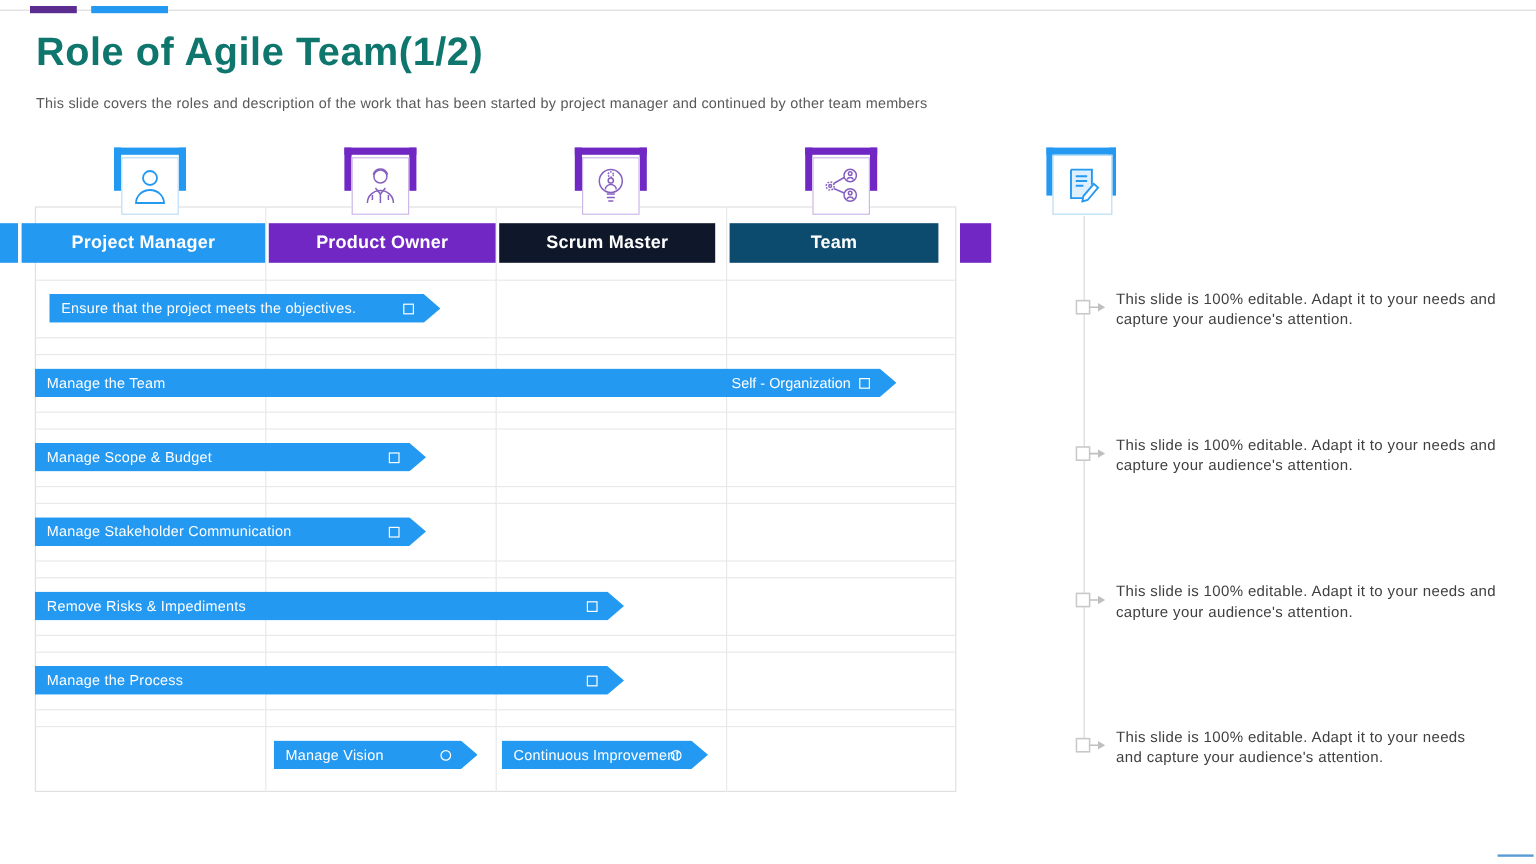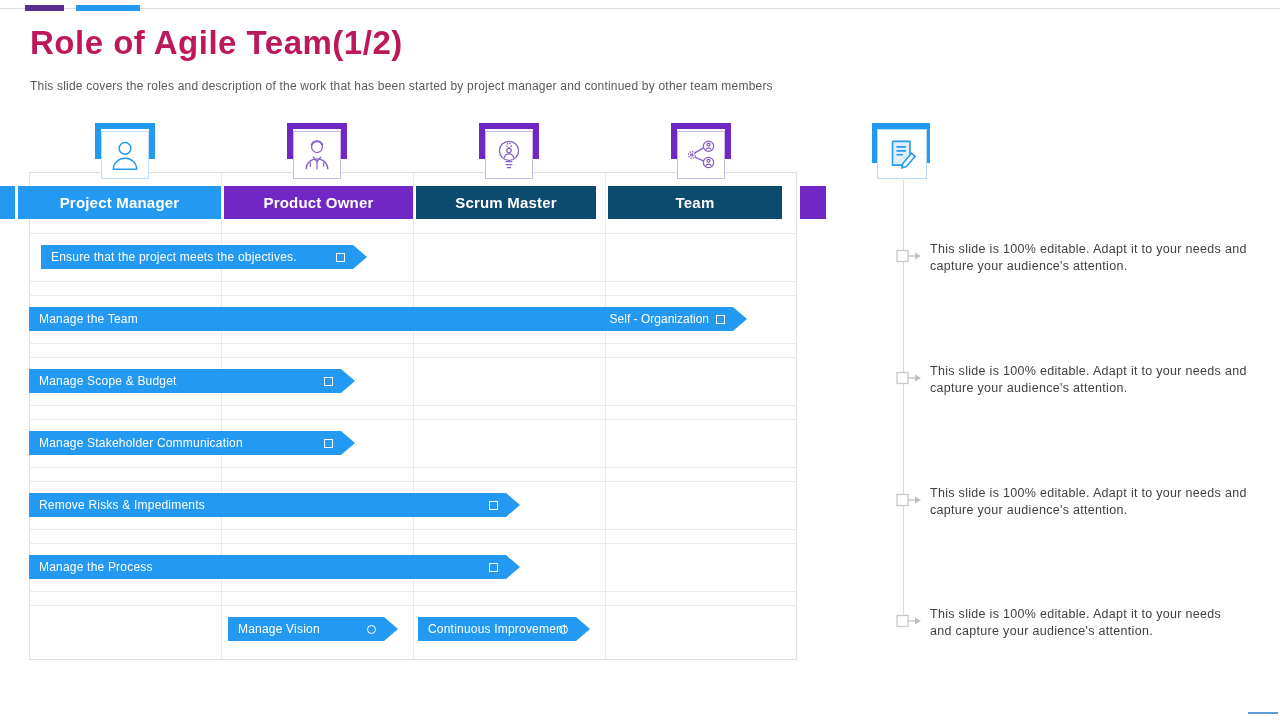--- a/index.html
+++ b/index.html
@@ -8,21 +8,21 @@
   .slide {
     position: relative; width: 1280px; height: 720px;
     background: #ffffff; overflow: hidden;
   }
   .top-rule { position: absolute; left: 0; top: 8px; width: 1280px; height: 1px; background: #dcdcdc; }
   .accent { position: absolute; top: 5px; height: 6px; }
   .accent-purple { left: 25px; width: 39px; background: #5b2d90; }
   .accent-blue { left: 76px; width: 64px; background: #2499f2; }
   .page-title {
     position: absolute; left: 30px; top: 24px;
-    font-size: 33px; font-weight: 700; color: #be185d; letter-spacing: 0.5px;
+    font-size: 33px; font-weight: 700; color: #0f766e; letter-spacing: 0.5px;
   }
   .page-subtitle {
     position: absolute; left: 30px; top: 79px;
     font-size: 12px; color: #595959; letter-spacing: 0.2px;
   }
   
   .tbl-border { position: absolute; left: 29px; top: 172px; width: 768px; height: 488px; border: 1px solid #e0e0e0; }
   .hline { position: absolute; left: 29px; width: 768px; height: 1px; background: #e9e9e9; }
   .vline { position: absolute; top: 172px; width: 1px; height: 488px; background: #e9e9e9; }
   .header-band { position: absolute; left: 0; top: 186px; width: 826px; height: 33px; z-index: 3; }
@@ -88,21 +88,21 @@
       <div class="vline" style="left: 413px;"></div>
       <div class="vline" style="left: 605px;"></div>
       <div class="header-band">
         <div class="header-cell" style="left: 0px; width: 15px; background: rgb(36, 153, 242);"></div>
         <div class="header-cell" style="left: 18px; width: 203px; background: rgb(36, 153, 242);">
           <span>Project Manager</span>
         </div>
         <div class="header-cell" style="left: 224px; width: 189px; background: rgb(113, 39, 196);">
           <span>Product Owner</span>
         </div>
-        <div class="header-cell" style="left: 416px; width: 180px; background: #0c4a6e;">
+        <div class="header-cell" style="left: 416px; width: 180px; background: #0f172a;">
           <span>Scrum Master</span>
         </div>
         <div class="header-cell" style="left: 608px; width: 174px; background: #0c4a6e;">
           <span>Team</span>
         </div>
         <div class="header-cell" style="left: 800px; width: 26px; background: rgb(113, 39, 196);"></div>
       </div>
       <div class="role-bracket" style="left: 95px; border-color: rgb(36, 153, 242);"></div>
       <div class="icon-box" style="left: 101px; border: 1px solid rgb(188, 222, 248);">
         <svg width="40" height="40" viewBox="0 0 48 48" fill="none" stroke="#2499f2" stroke-width="1.8">

